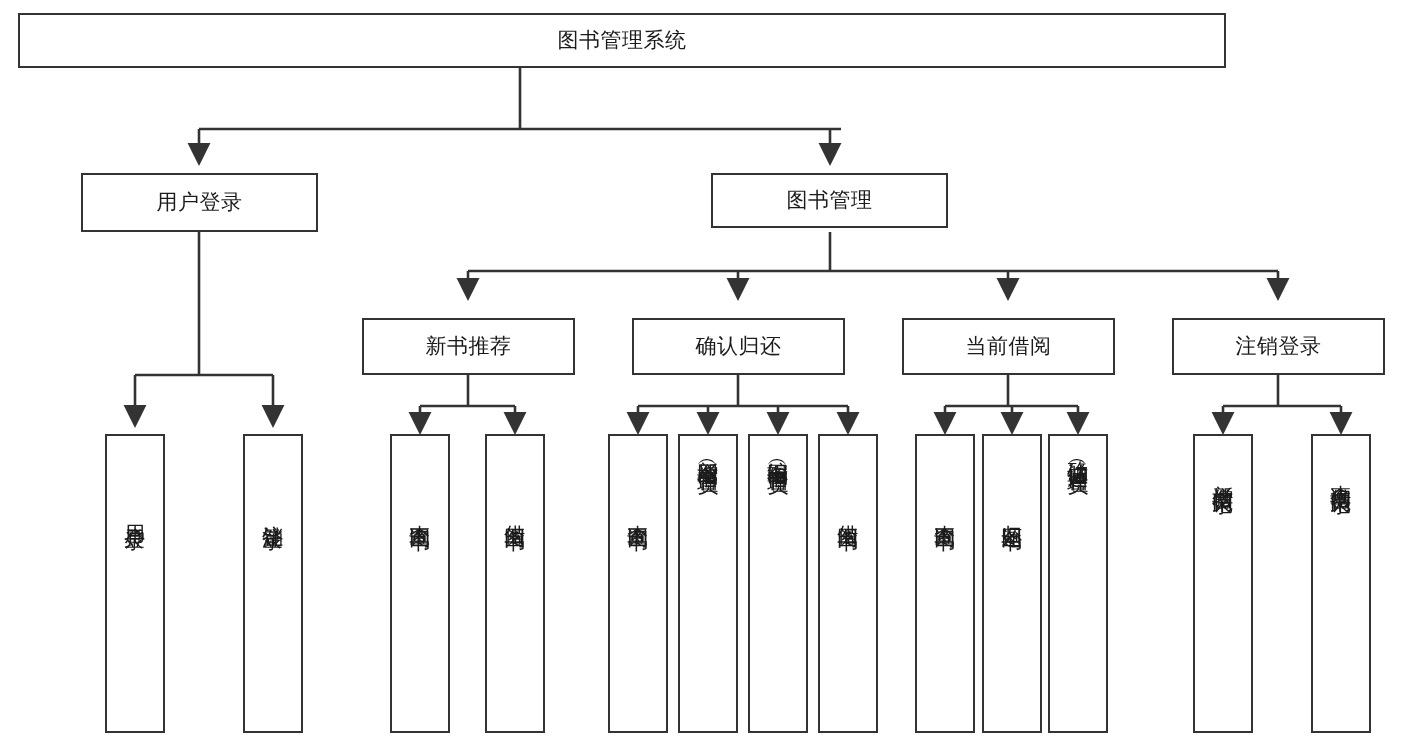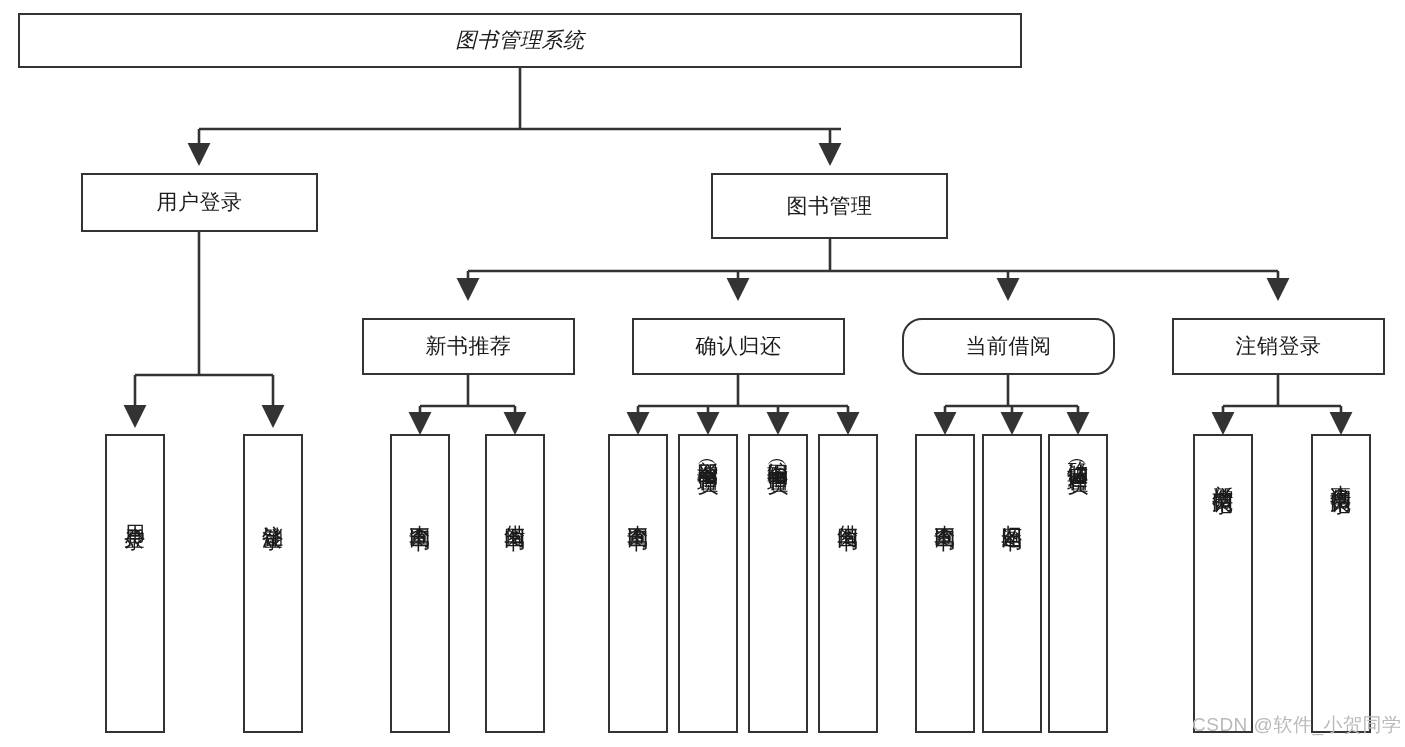--- a/index.html
+++ b/index.html
@@ -119,38 +119,38 @@
       <path d="M 1012 406 L 1012 431" marker-end="url(#arrow)"></path>
       <path d="M 1078 406 L 1078 431" marker-end="url(#arrow)"></path>
 
       <path d="M 1278 375 L 1278 406"></path>
       <path d="M 1223 406 L 1341 406"></path>
       <path d="M 1223 406 L 1223 431" marker-end="url(#arrow)"></path>
       <path d="M 1341 406 L 1341 431" marker-end="url(#arrow)"></path>
     </g>
   </svg>
 
-  <div class="node h" style="left:18px; top:13px; width:1004px; height:55px;font-style:italic;">
+  <div class="node h" style="left:18px; top:13px; width:1208px; height:55px;">
     <span class="node-label">图书管理系统</span>
   </div>
 
   <div class="node h" style="left:81px; top:173px; width:237px; height:59px;">
     <span class="node-label">用户登录</span>
   </div>
-  <div class="node h" style="left:711px; top:173px; width:237px; height:66px;">
+  <div class="node h" style="left:711px; top:173px; width:237px; height:55px;">
     <span class="node-label">图书管理</span>
   </div>
 
   <div class="node h" style="left:362px; top:318px; width:213px; height:57px;">
     <span class="node-label">新书推荐</span>
   </div>
   <div class="node h" style="left:632px; top:318px; width:213px; height:57px;">
     <span class="node-label">确认归还</span>
   </div>
-  <div class="node h" style="left:902px; top:318px; width:213px; height:57px;border-radius:20px;">
+  <div class="node h" style="left:902px; top:318px; width:213px; height:57px;">
     <span class="node-label">当前借阅</span>
   </div>
   <div class="node h" style="left:1172px; top:318px; width:213px; height:57px;">
     <span class="node-label">注销登录</span>
   </div>
 
   <div class="node v" style="left:105px; top:434px; width:60px; height:299px; padding-top:72px;">
     <span class="node-label">用户登录</span>
   </div>
   <div class="node v" style="left:243px; top:434px; width:60px; height:299px; padding-top:72px;">
@@ -187,15 +187,14 @@
     <span class="node-label">确认归还（管理员）</span>
   </div>
 
   <div class="node v" style="left:1193px; top:434px; width:60px; height:299px; padding-top:32px;">
     <span class="node-label">新增借阅记录</span>
   </div>
   <div class="node v" style="left:1311px; top:434px; width:60px; height:299px; padding-top:32px;">
     <span class="node-label">查询借阅记录</span>
   </div>
 
-  <div class="watermark">CSDN @软件_小贺同学</div>
 
 </div>
 
 </body></html>

